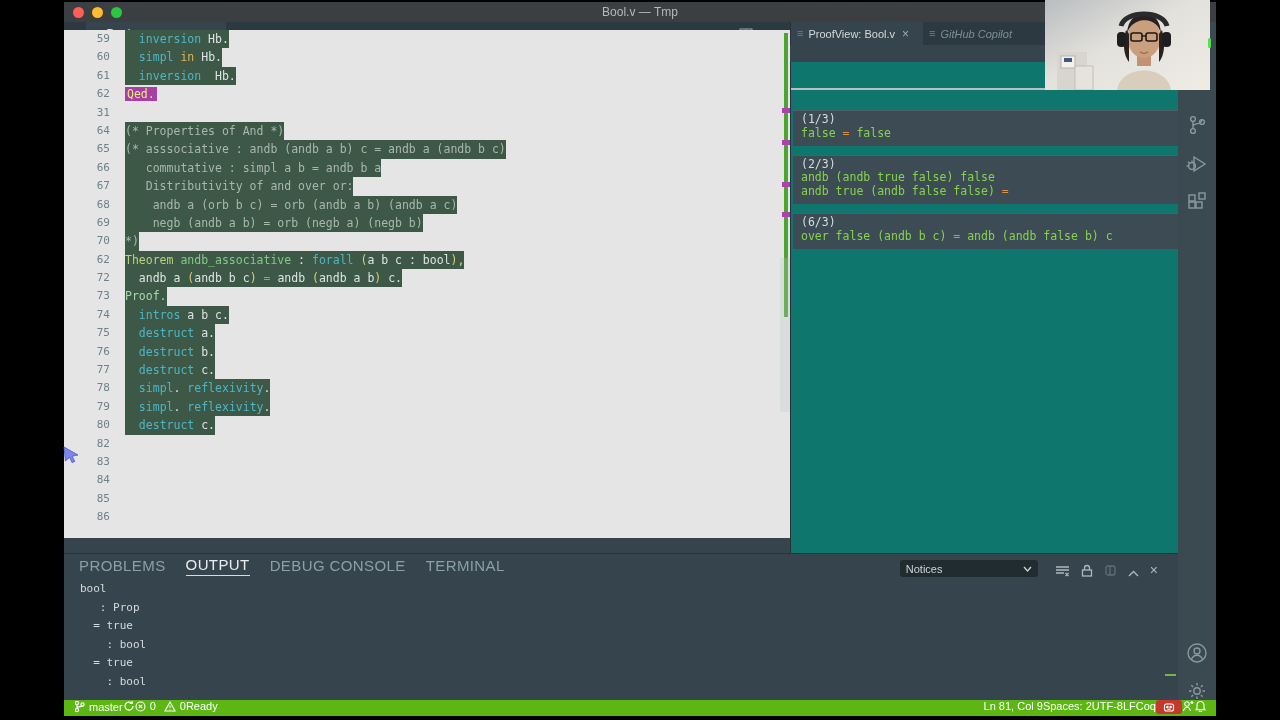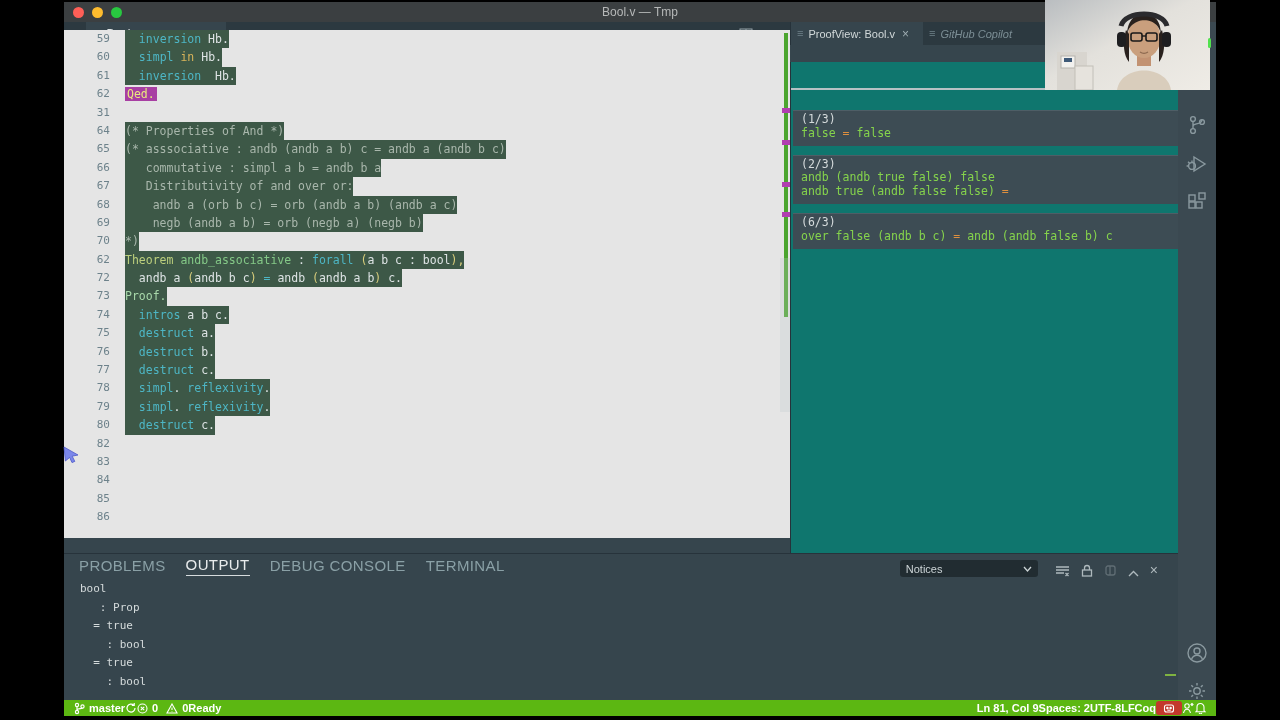--- a/index.html
+++ b/index.html
@@ -72,21 +72,21 @@
   .p-output{position:absolute;left:16px;top:26px;font-family:"DejaVu Sans Mono",monospace;font-size:11px;
             line-height:18.5px;color:#d5dbdc;white-space:pre;}
   .green-dash{position:absolute;left:1101px;top:120px;width:11px;height:2px;background:#7fb341;}
   .ic{display:inline-block;}
   .ic svg{display:block;}
   .ic-dim{opacity:.35;}
 
   
   .statusbar{position:absolute;left:0;top:698px;width:1152px;height:16px;background:#5cb712;color:#fff;
              font-size:11px;display:flex;align-items:center;justify-content:space-between;padding:0 10px;box-sizing:border-box;}
-  .sb-left,.sb-right{display:flex;align-items:center;gap:0;height:100%;font-weight:bold;}
+  .sb-left,.sb-right{display:flex;align-items:flex-start;gap:0;height:100%;}
   .sb-item{display:flex;align-items:center;gap:4px;white-space:nowrap;}
   .sb-badge{background:#c3392c;border-radius:3px;width:26px;height:14px;display:flex;align-items:center;justify-content:center;}
 
   
   .webcam{position:absolute;left:1045px;top:0;width:165px;height:90px;z-index:50;overflow:hidden;}
   .cam-dot{position:absolute;left:1208px;top:38px;width:3px;height:10px;border-radius:2px;background:#52e24e;z-index:51;}
 
   
   .cursor{position:absolute;left:62px;top:444px;width:20px;height:20px;z-index:60;}
 </style>

